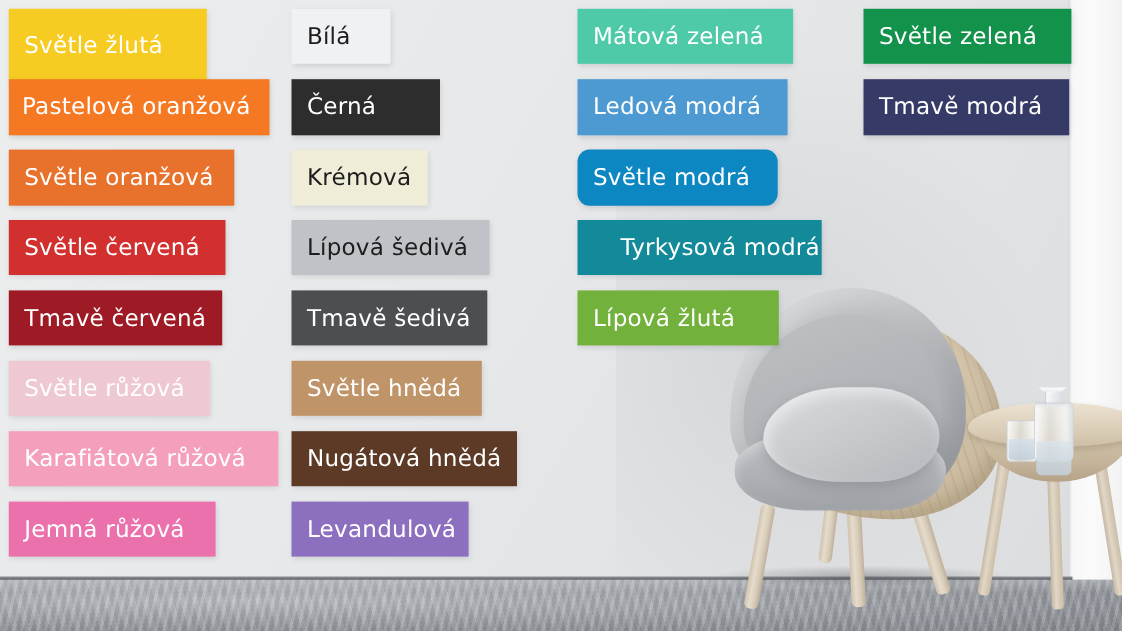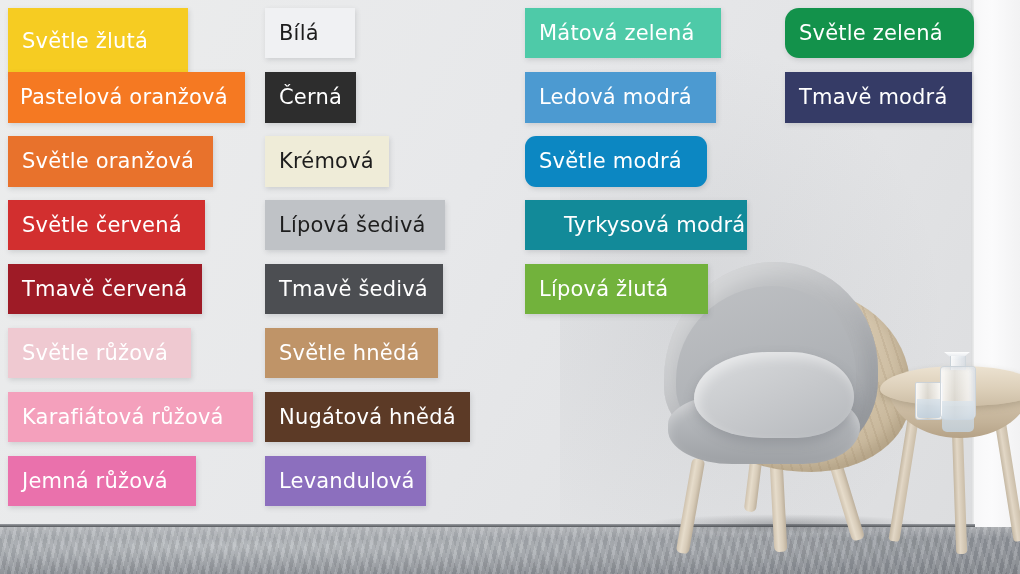--- a/index.html
+++ b/index.html
@@ -165,21 +165,21 @@
       </div>
       <div class="swatch" style="left: 8px; top: 392px; width: 245px; height: 50px; background: rgb(244, 160, 188); color: rgb(255, 255, 255); font-size: 21px;">
         <span>Karafiátová růžová</span>
       </div>
       <div class="swatch" style="left: 8px; top: 456px; width: 188px; height: 50px; background: rgb(234, 113, 172); color: rgb(255, 255, 255); font-size: 21px;">
         <span>Jemná růžová</span>
       </div>
       <div class="swatch" style="left: 265px; top: 8px; width: 90px; height: 50px; background: rgb(240, 241, 243); color: rgb(29, 29, 29); font-size: 21px;">
         <span>Bílá</span>
       </div>
-      <div class="swatch" style="left: 265px; top: 72px; width: 91px; height: 51px; background: rgb(45, 45, 45); color: rgb(255, 255, 255); font-size: 21px;">
+      <div class="swatch" style="left: 265px; top: 72px; width: 135px; height: 51px; background: rgb(45, 45, 45); color: rgb(255, 255, 255); font-size: 21px;">
         <span>Černá</span>
       </div>
       <div class="swatch" style="left: 265px; top: 136px; width: 124px; height: 51px; background: rgb(239, 236, 216); color: rgb(29, 29, 29); font-size: 21px;">
         <span>Krémová</span>
       </div>
       <div class="swatch" style="left: 265px; top: 200px; width: 180px; height: 50px; background: rgb(191, 194, 198); color: rgb(29, 29, 29); font-size: 21px;">
         <span>Lípová šedivá</span>
       </div>
       <div class="swatch" style="left: 265px; top: 264px; width: 178px; height: 50px; background: rgb(76, 78, 82); color: rgb(255, 255, 255); font-size: 21px;">
         <span>Tmavě šedivá</span>
@@ -201,21 +201,21 @@
       </div>
       <div class="swatch" style="left: 525px; top: 136px; width: 182px; height: 51px; background: rgb(12, 135, 194); color: rgb(255, 255, 255); font-size: 21px; border-radius: 11px;">
         <span>Světle modrá</span>
       </div>
       <div class="swatch" style="left: 525px; top: 200px; width: 222px; height: 50px; background: rgb(18, 138, 153); color: rgb(255, 255, 255); font-size: 21px; padding-left: 39px;">
         <span>Tyrkysová modrá</span>
       </div>
       <div class="swatch" style="left: 525px; top: 264px; width: 183px; height: 50px; background: rgb(114, 178, 60); color: rgb(255, 255, 255); font-size: 21px;">
         <span>Lípová žlutá</span>
       </div>
-      <div class="swatch" style="left: 785px; top: 8px; width: 189px; height: 50px; background: rgb(19, 146, 75); color: rgb(255, 255, 255); font-size: 21px; border-radius: 14px;">
+      <div class="swatch" style="left: 785px; top: 8px; width: 189px; height: 50px; background: rgb(19, 146, 75); color: rgb(255, 255, 255); font-size: 21px;">
         <span>Světle zelená</span>
       </div>
       <div class="swatch" style="left: 785px; top: 72px; width: 187px; height: 51px; background: rgb(53, 59, 102); color: rgb(255, 255, 255); font-size: 21px;">
         <span>Tmavě modrá</span>
       </div>
     </div>
 
 </div>
 
 </body></html>

